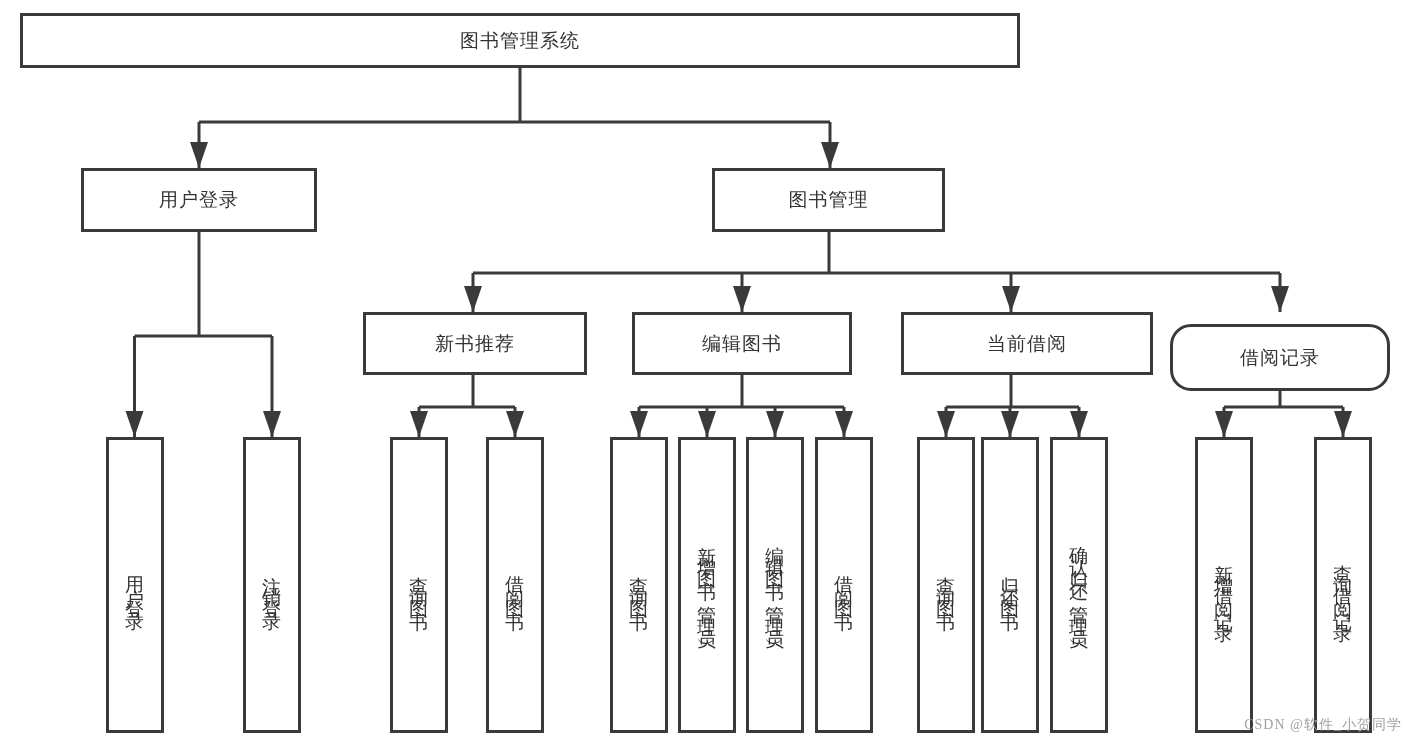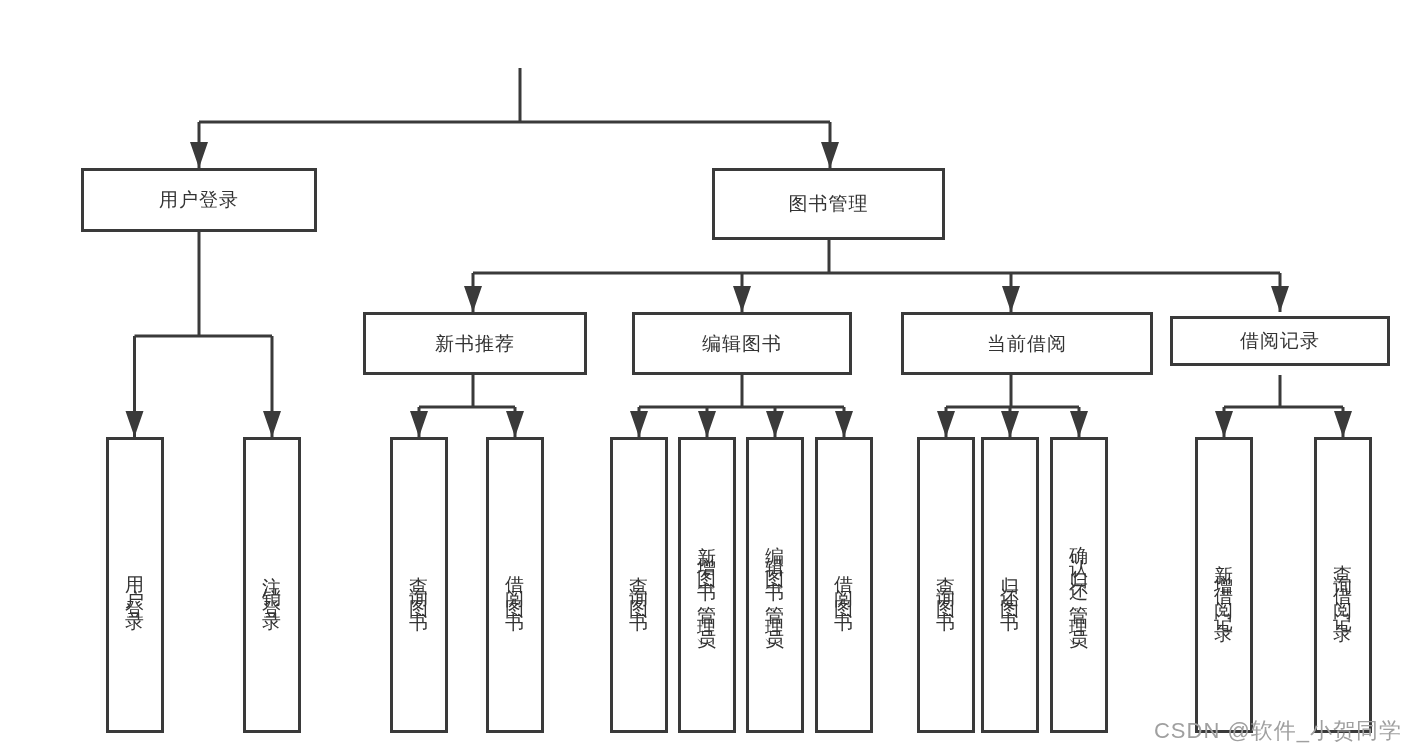--- a/index.html
+++ b/index.html
@@ -40,25 +40,26 @@
     font-size: 19px;
     letter-spacing: 12px;
     line-height: 1;
     white-space: nowrap;
   }
   .root-box { border-width: 3px; }
   .watermark {
     position: absolute;
     right: 3px;
     top: 716px;
-    font-size: 22px;
+    font-size: 14px;
     color: var(--wm, #a0a0a0);
     letter-spacing: 1px;
     white-space: nowrap;
     z-index: 5;
+    font-family: Liberation Serif, serif;
   }
 </style>
 </head>
 <body>
 
 <div id="stage" style="--line: #3a3a3a; --text: #333333; --wm: #a0a0a0; --bg: #ffffff;">
 
   <svg id="connectors" viewBox="0 0 1405 747" xmlns="http://www.w3.org/2000/svg">
 
     <path class="connector-stroke" d="M520 68 V122 M199 122 H830 M199 122 V168 M830 122 V168"></path>
@@ -90,38 +91,41 @@
       M698 411 L716 411 L707 437 Z
       M766 411 L784 411 L775 437 Z
       M835 411 L853 411 L844 437 Z
       M937 411 L955 411 L946 437 Z
       M1001 411 L1019 411 L1010 437 Z
       M1070 411 L1088 411 L1079 437 Z
       M1215 411 L1233 411 L1224 437 Z
       M1334 411 L1352 411 L1343 437 Z"></path>
   </svg>
 
+  <div class="box root-box" style="left:20px; top:13px; width:1000px; height:55px;">
+    <span class="hlabel">图书管理系统</span>
+  </div>
 
   <div class="box" style="left:81px; top:168px; width:236px; height:64px;">
     <span class="hlabel">用户登录</span>
   </div>
-  <div class="box" style="left:712px; top:168px; width:233px; height:72px;">
+  <div class="box" style="left:712px; top:168px; width:233px; height:64px;">
     <span class="hlabel">图书管理</span>
   </div>
 
   <div class="box" style="left:363px; top:312px; width:224px; height:63px;">
     <span class="hlabel">新书推荐</span>
   </div>
   <div class="box" style="left:632px; top:312px; width:220px; height:63px;">
     <span class="hlabel">编辑图书</span>
   </div>
   <div class="box" style="left:901px; top:312px; width:252px; height:63px;">
     <span class="hlabel">当前借阅</span>
   </div>
-  <div class="box" style="left:1170px; top:316px; width:220px; height:50px;">
+  <div class="box" style="left:1170px; top:324px; width:220px; height:67px;border-radius:21px;">
     <span class="hlabel">借阅记录</span>
   </div>
 
   <div class="box" style="left:106px; top:437px; width:58px; height:296px;">
     <span class="vtext">用户登录</span>
   </div>
   <div class="box" style="left:243px; top:437px; width:58px; height:296px;">
     <span class="vtext">注销登录</span>
   </div>
 

